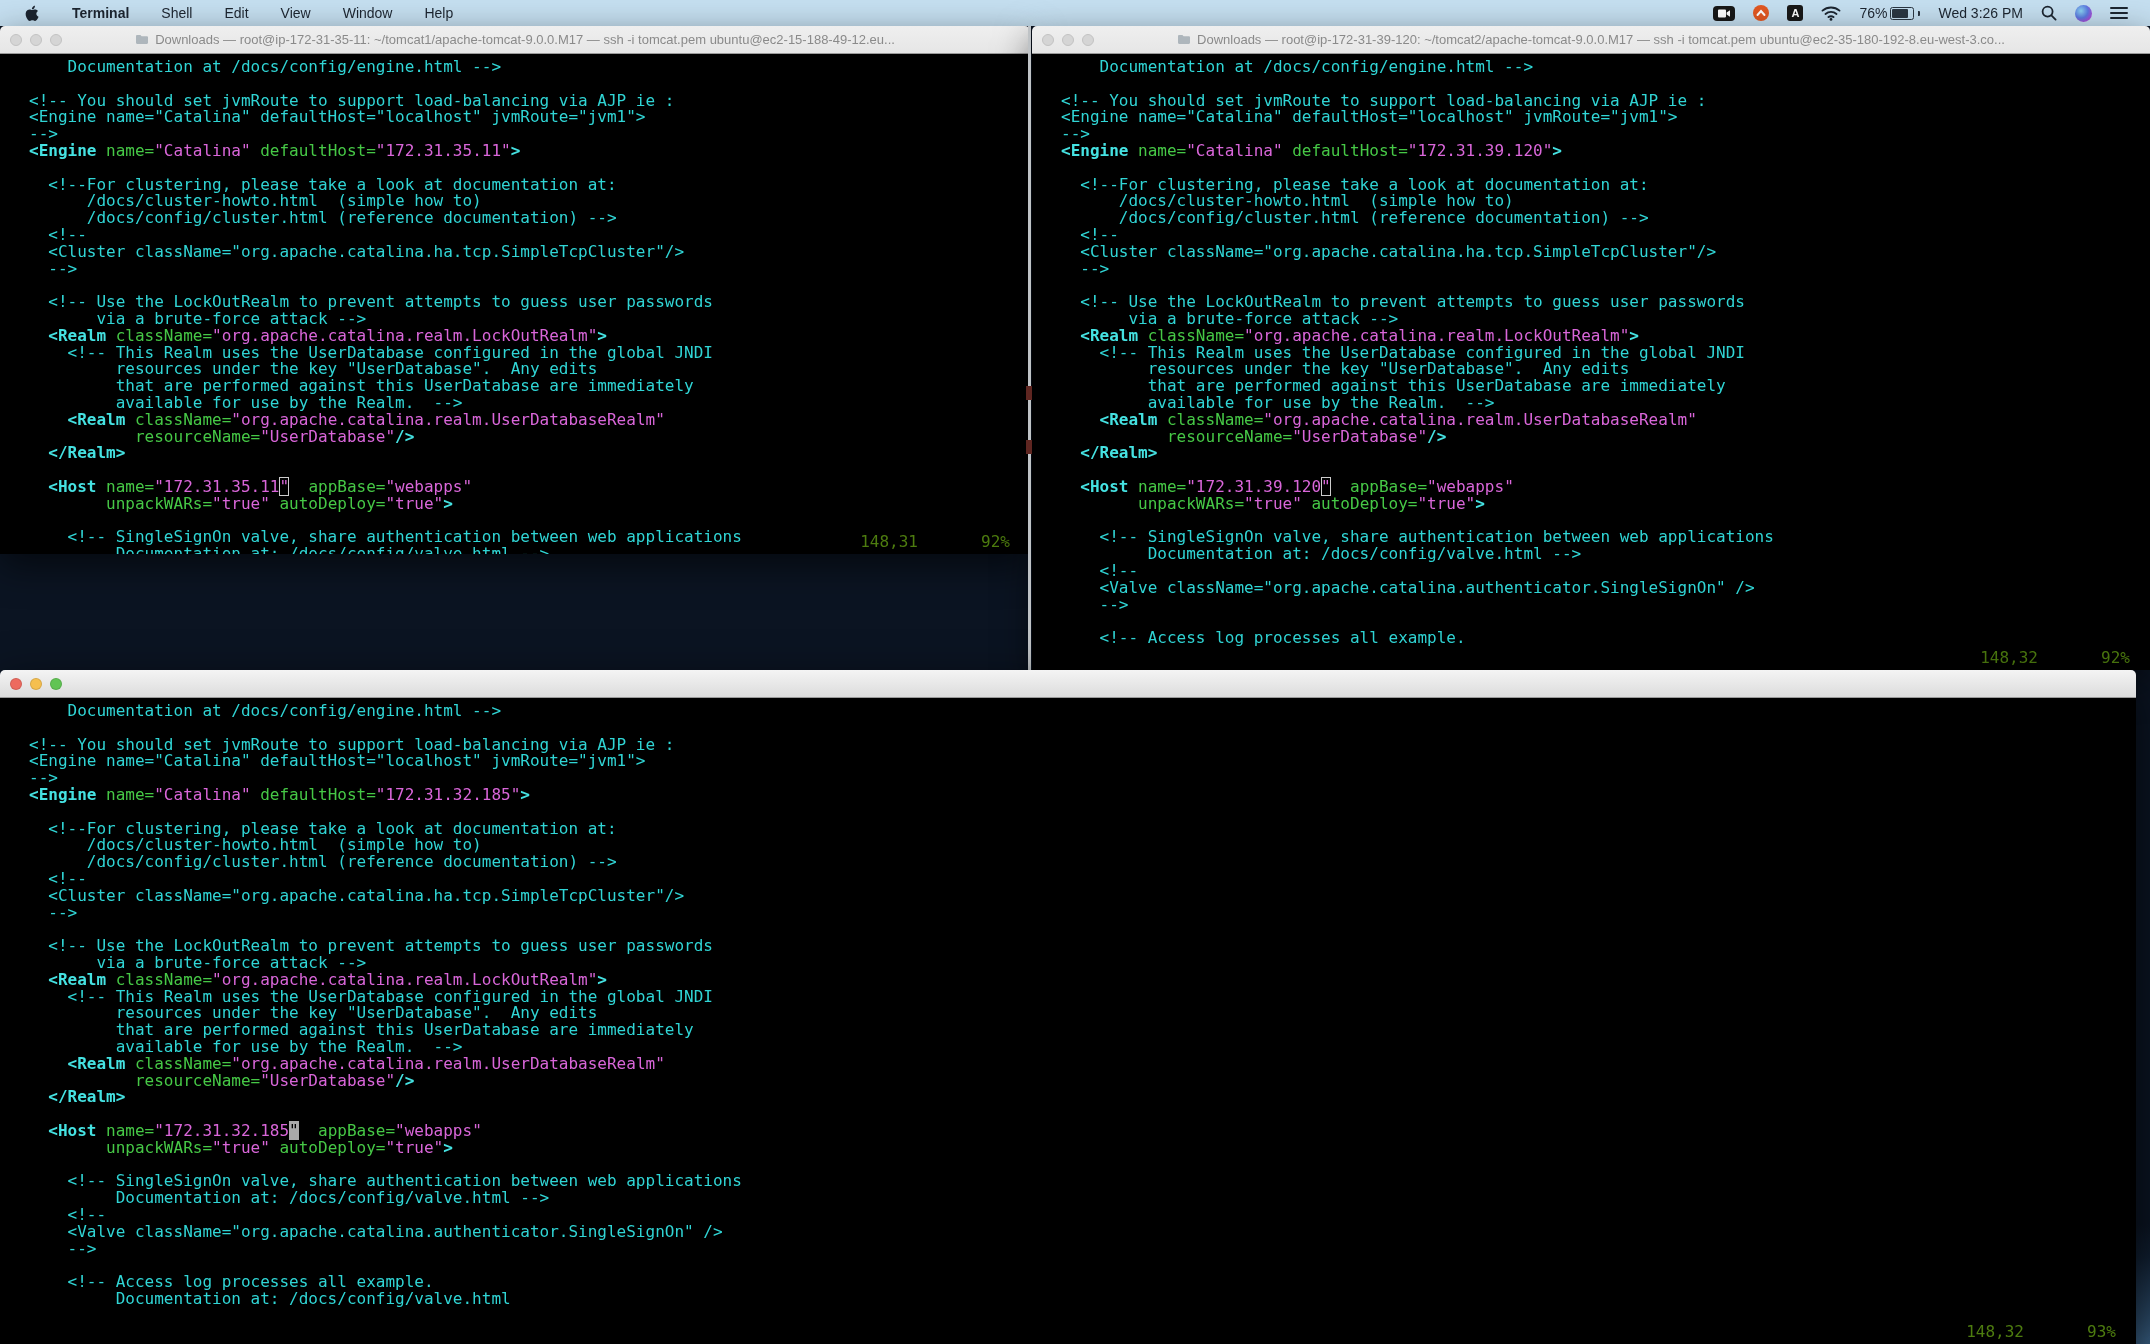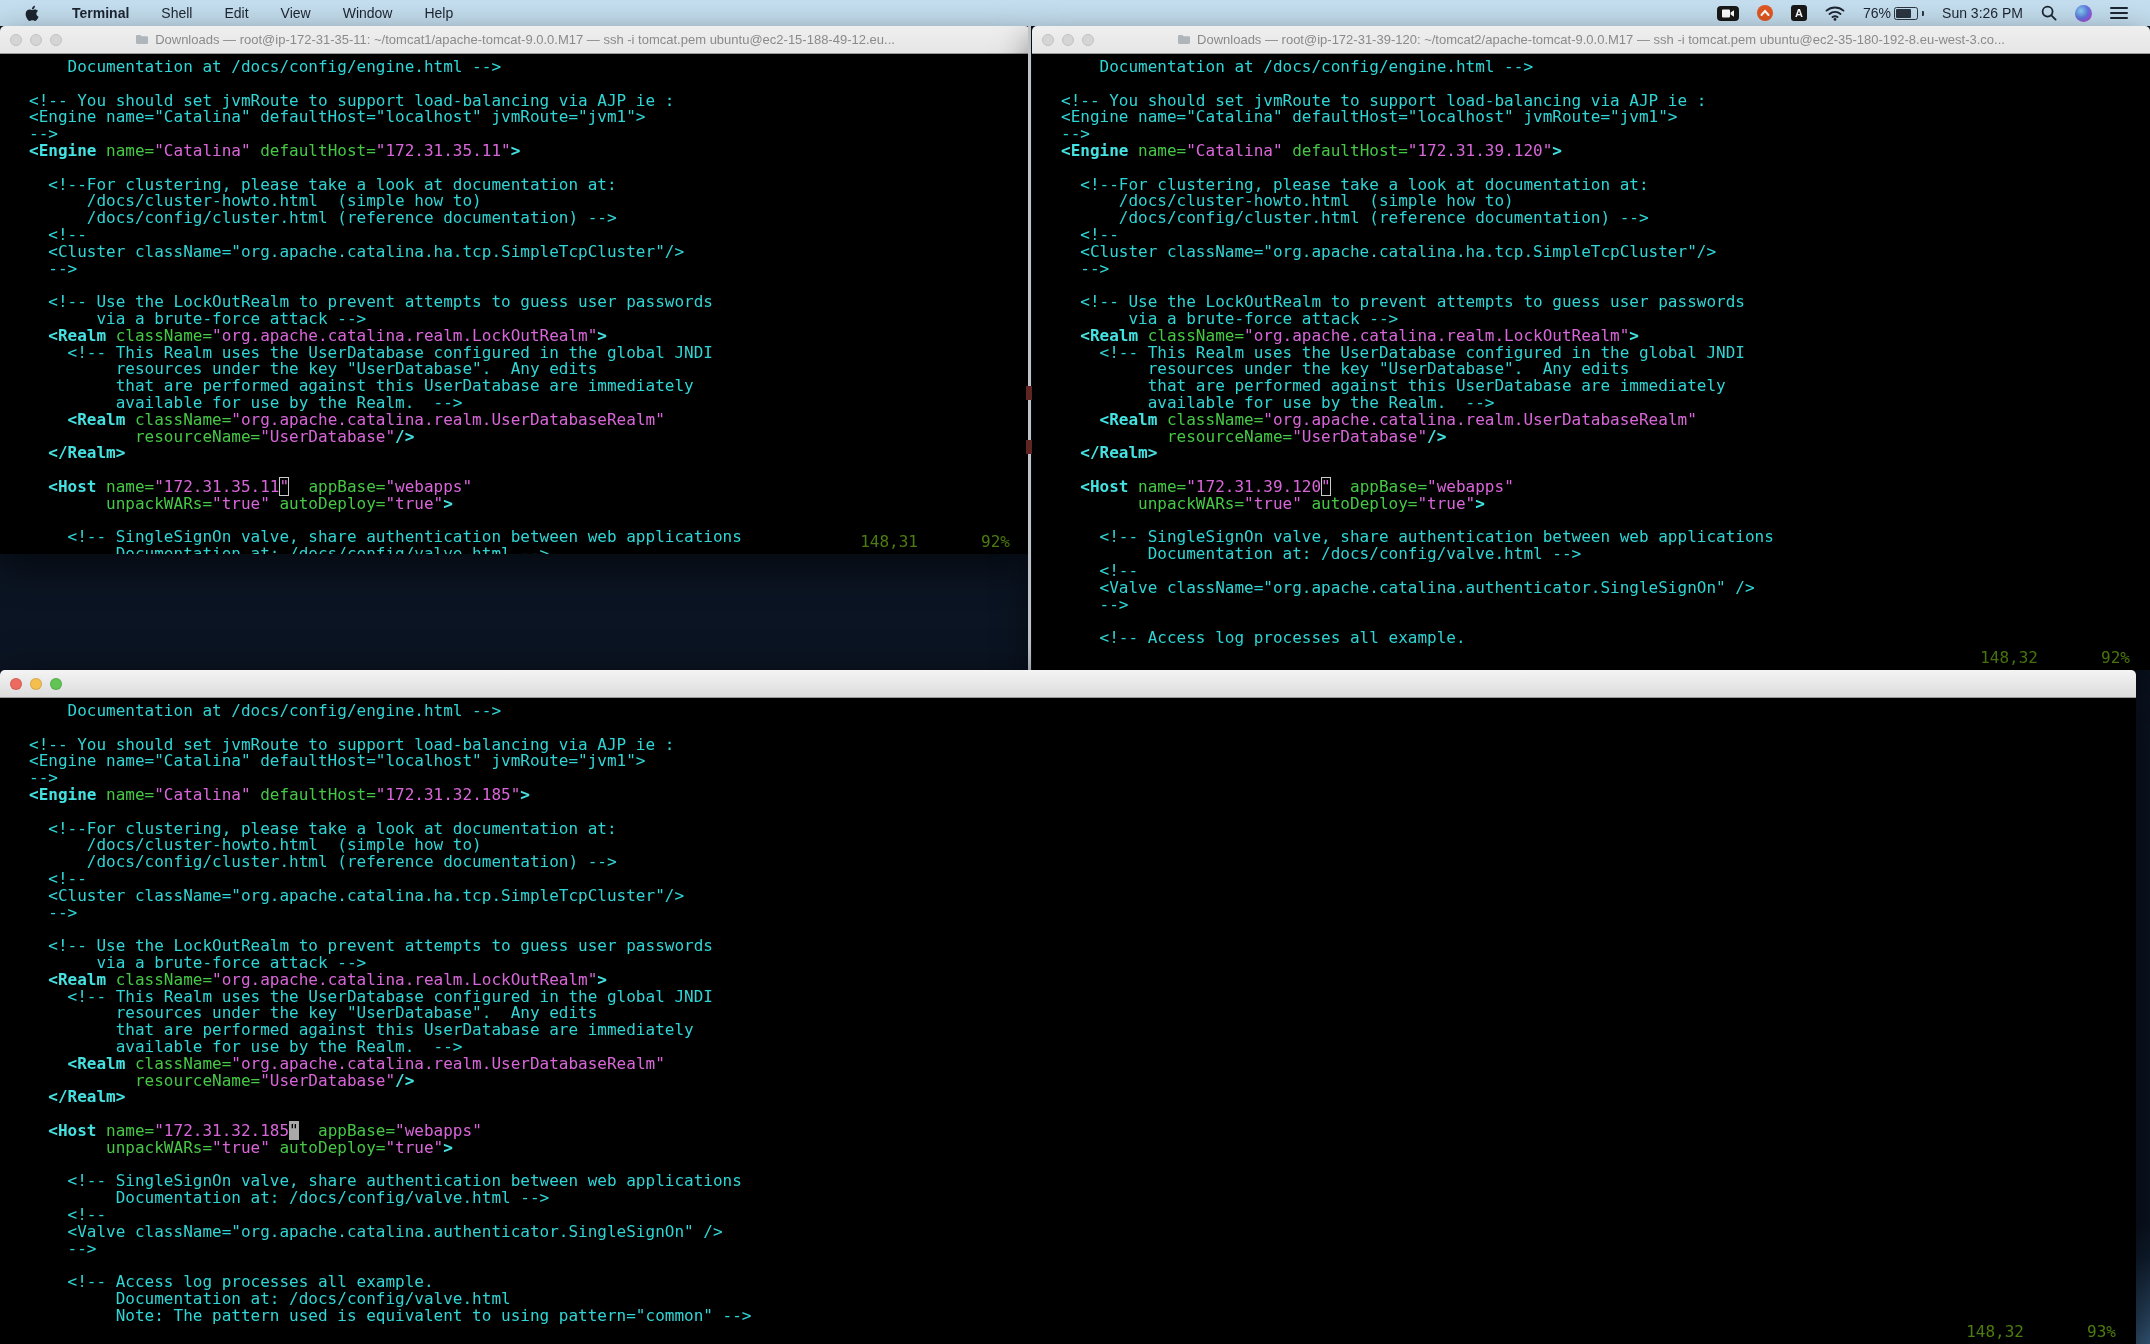--- a/index.html
+++ b/index.html
@@ -108,21 +108,21 @@
             <circle cx="10" cy="13.4" r="1.4" fill="#1c2530"></circle>
           </svg>
       </span>
       <span class="battery">
         <span class="stext">76%</span>
         <span class="batt-body">
             <span class="batt-fill"></span>
           </span>
         <span class="batt-cap"></span>
       </span>
-      <span class="stext">Sun 3:26 PM</span>
+      <span class="stext">Wed 3:26 PM</span>
       <span class="sicon">
         <svg width="16" height="16" viewBox="0 0 16 16">
             <circle cx="6.6" cy="6.6" r="5" fill="none" stroke="#1c2530" stroke-width="1.8"></circle>
             <path d="M10.4 10.4 14.6 14.6" stroke="#1c2530" stroke-width="1.8" stroke-linecap="round"></path>
           </svg>
       </span>
       <span class="sicon siri-badge"></span>
       <span class="sicon list-icon">
           <i></i>
           <i></i>
@@ -292,21 +292,20 @@
           <div class="term-line"><span class="tk-a">        unpackWARs=</span><span class="tk-s">"true"</span><span class="tk-a"> autoDeploy=</span><span class="tk-s">"true"</span><span class="tk-t">&gt;</span></div>
           <div class="term-line"></div>
           <div class="term-line"><span class="tk-c">    &lt;!-- SingleSignOn valve, share authentication between web applications</span></div>
           <div class="term-line"><span class="tk-c">         Documentation at: /docs/config/valve.html --&gt;</span></div>
           <div class="term-line"><span class="tk-c">    &lt;!--</span></div>
           <div class="term-line"><span class="tk-c">    &lt;Valve className="org.apache.catalina.authenticator.SingleSignOn" /&gt;</span></div>
           <div class="term-line"><span class="tk-c">    --&gt;</span></div>
           <div class="term-line"></div>
           <div class="term-line"><span class="tk-c">    &lt;!-- Access log processes all example.</span></div>
           <div class="term-line"><span class="tk-c">         Documentation at: /docs/config/valve.html</span></div>
-          <div class="term-line"><span class="tk-c">         Note: The pattern used is equivalent to using pattern="common" --&gt;</span></div>
         </div>
       <div class="vim-status">
         <span class="vim-pos">148,32</span>
         <span class="vim-pct">93%</span>
       </div>
     </div>
   </div>
 
   <div class="vdivider"></div>
   <div class="divmark m1"></div>

